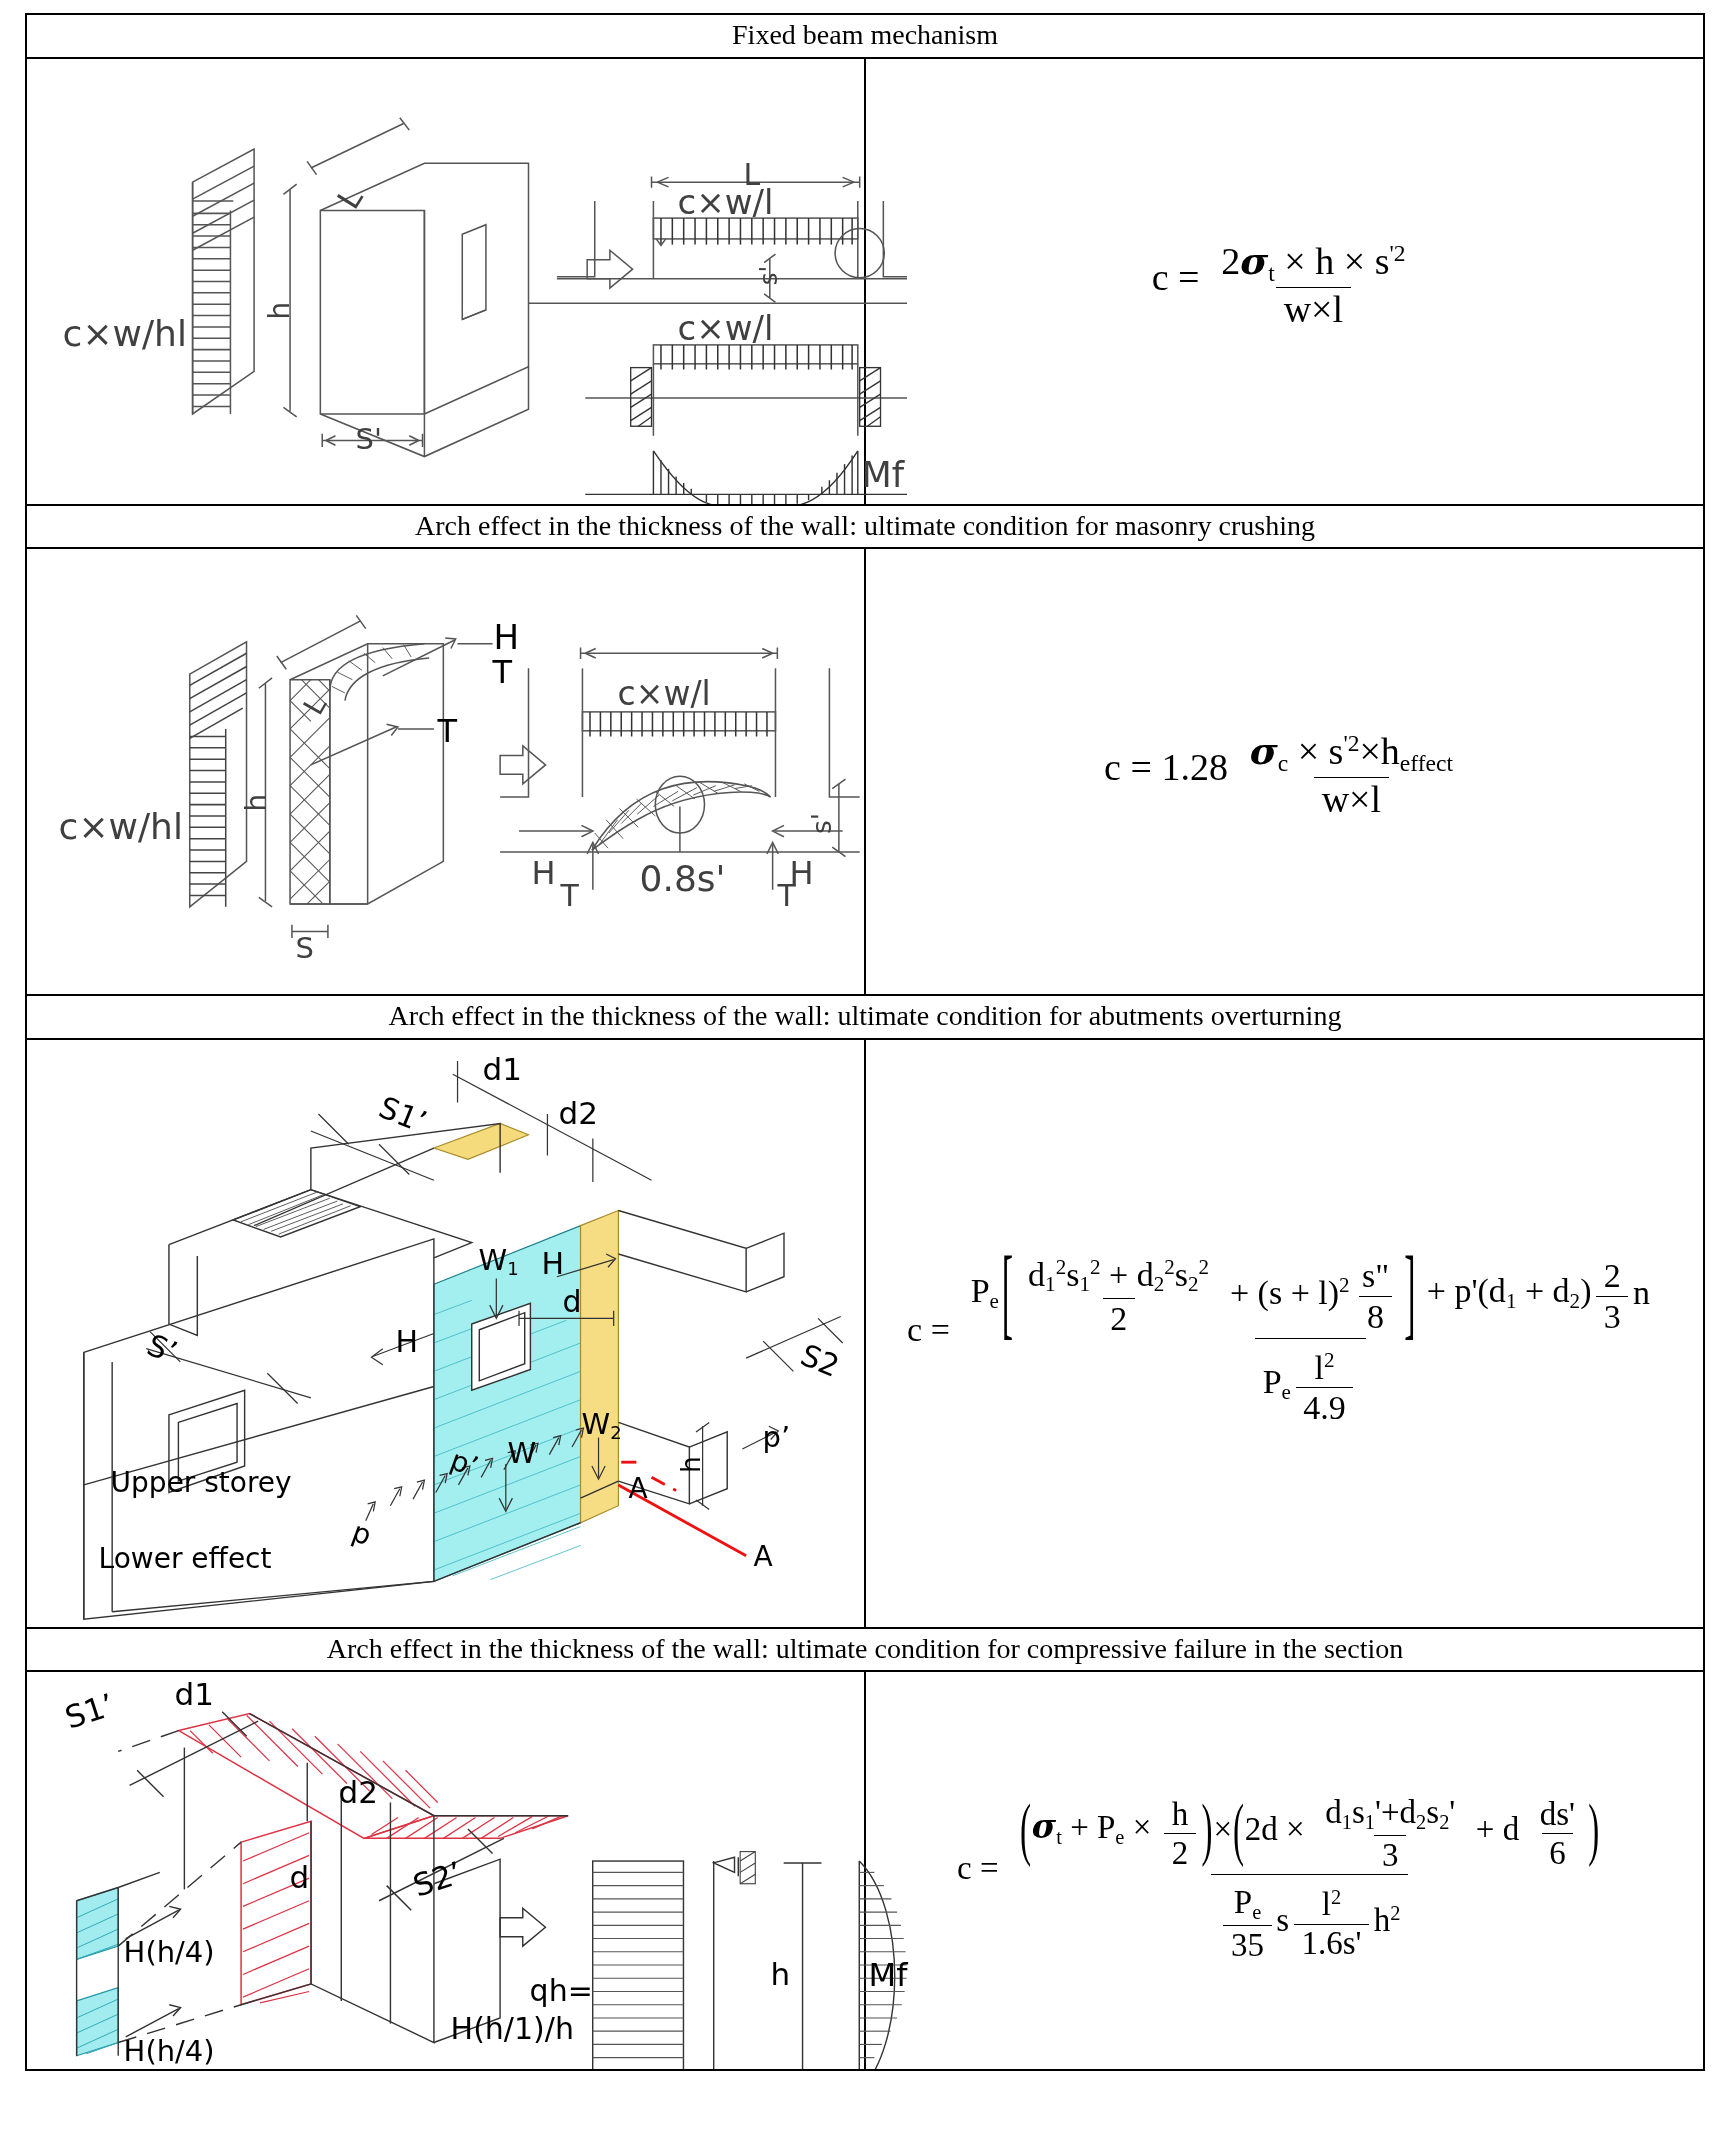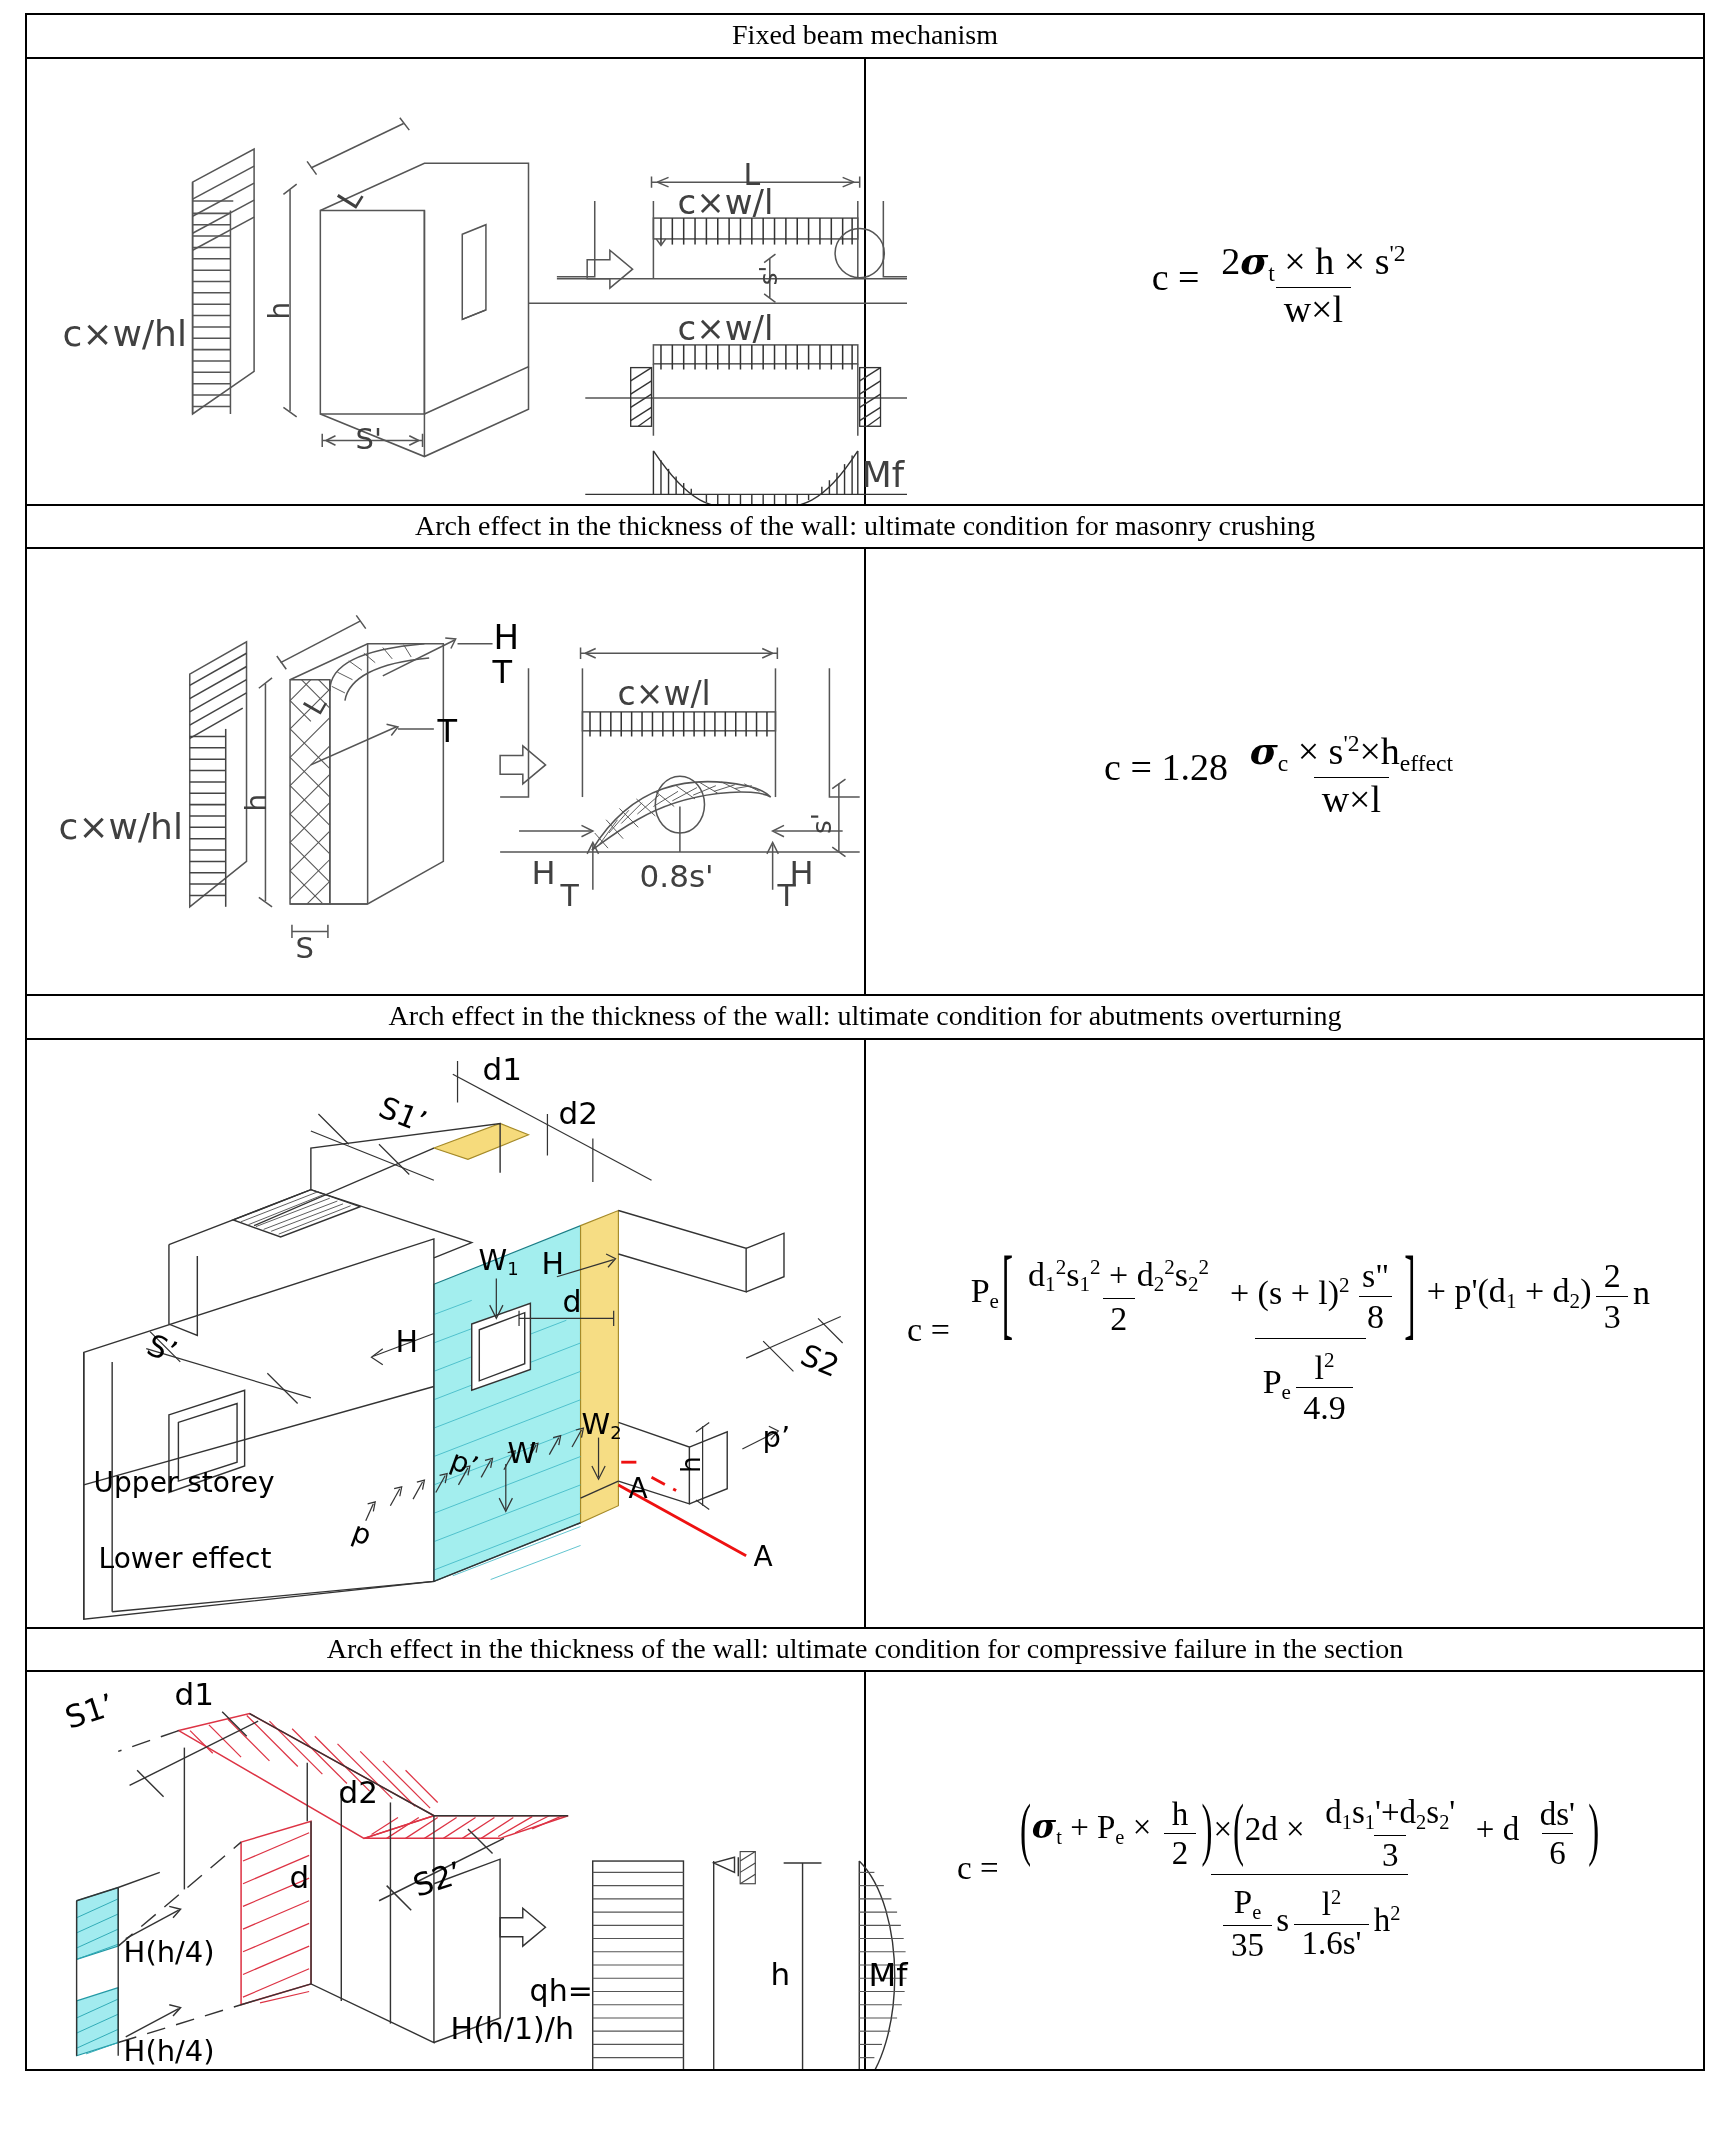--- a/index.html
+++ b/index.html
@@ -471,21 +471,21 @@
           </g>
         </svg>
         <span class="lbl" style="left:32px; top:257px; font-size:36px;">c×w/hl</span>
         <span class="lbl lbl-blk" style="left:467px; top:68px; font-size:34px;">H</span>
         <span class="lbl lbl-blk" style="left:466px; top:104px; font-size:32px;">T</span>
         <span class="lbl lbl-blk" style="left:411px; top:163px; font-size:32px;">T</span>
         <span class="lbl" style="left:280px; top:140px; font-size:28px; transform:rotate(-60deg);">L</span>
         <span class="lbl" style="left:221px; top:237px; font-size:28px; transform:rotate(-90deg);">h</span>
         <span class="lbl" style="left:269px; top:382px; font-size:29px;">S</span>
         <span class="lbl" style="left:591px; top:125px; font-size:33px;">c×w/l</span>
-        <span class="lbl" style="left:613px; top:309px; font-size:31px;">0.8s'</span>
+        <span class="lbl" style="left:613px; top:309px; font-size:36px;">0.8s'</span>
         <span class="lbl" style="left:505px; top:305px; font-size:32px;">H</span>
         <span class="lbl" style="left:763px; top:305px; font-size:32px;">H</span>
         <span class="lbl" style="left:534px; top:329px; font-size:30px;">T</span>
         <span class="lbl" style="left:751px; top:329px; font-size:30px;">T</span>
         <span class="lbl" style="left:784px; top:259px; font-size:26.5px; transform:rotate(-90deg);">s'</span>
       </div>
     </td>
     <td class="formula-cell">
       <div class="fml math">
         <span class="it">c&nbsp;=&nbsp;1.28</span>
@@ -642,21 +642,21 @@
         <span class="lbl lbl-blk" style="left:774px; top:303px; font-size:30px; transform:rotate(22deg);">S2</span>
         <span class="lbl lbl-blk" style="left:452px; top:203px; font-size:29px;"><span>W</span><span class="sub">1</span></span>
         <span class="lbl lbl-blk" style="left:555px; top:367px; font-size:29px;"><span>W</span><span class="sub">2</span></span>
         <span class="lbl lbl-blk" style="left:481px; top:396px; font-size:29px;">W</span>
         <span class="lbl lbl-blk" style="left:515px; top:206px; font-size:30px;">H</span>
         <span class="lbl lbl-blk" style="left:369px; top:284px; font-size:30px;">H</span>
         <span class="lbl lbl-blk" style="left:536px; top:244px; font-size:30px;">d</span>
         <span class="lbl lbl-blk" style="left:326px; top:477px; font-size:28px; transform:rotate(20deg);">p</span>
         <span class="lbl lbl-blk" style="left:424px; top:407px; font-size:28px; transform:rotate(20deg);">p’</span>
         <span class="lbl lbl-blk" style="left:736px; top:380px; font-size:29px;">p’</span>
-        <span class="lbl lbl-blk" style="left:67px; top:426px; font-size:28px;">Upper storey</span>
+        <span class="lbl lbl-blk" style="left:84px; top:426px; font-size:28px;">Upper storey</span>
         <span class="lbl lbl-blk" style="left:72px; top:502px; font-size:28px;">Lower effect</span>
         <span class="lbl lbl-blk" style="left:655px; top:409px; font-size:26.5px; transform:rotate(-90deg);">h</span>
         <span class="lbl lbl-blk" style="left:602px; top:432px; font-size:28px;">A</span>
         <span class="lbl lbl-blk" style="left:727px; top:500px; font-size:28px;">A</span>
       </div>
     </td>
     <td class="formula-cell">
       <div class="fml math" style="font-size:34px;">
         <span class="it">c&nbsp;=</span>
         <span class="frac">

